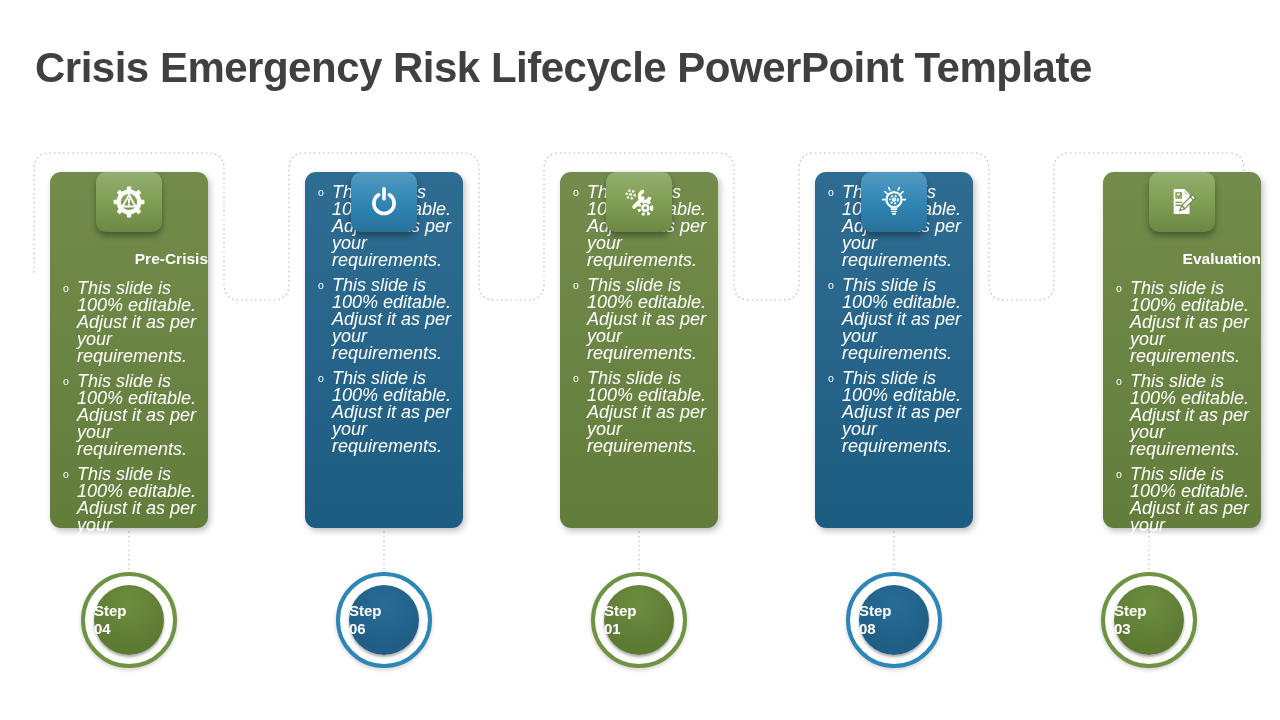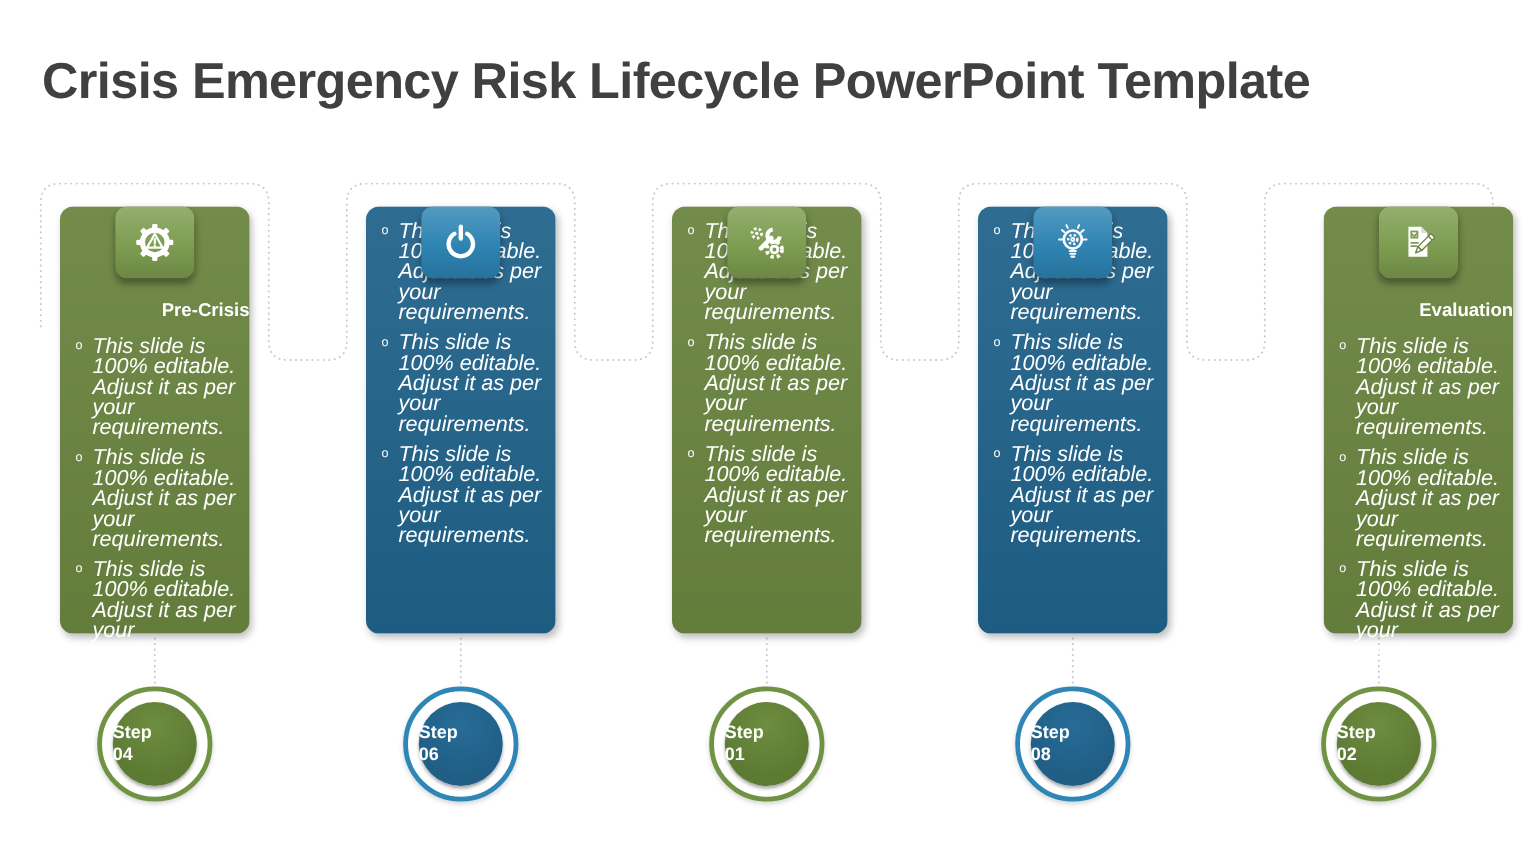--- a/index.html
+++ b/index.html
@@ -242,15 +242,15 @@
 </div>
 <div class="step-circle blue" style="left:846px">
   <div class="step-inner blue">
     <div>Step</div>
     <div>08</div>
   </div>
 </div>
 <div class="step-circle green" style="left:1101px">
   <div class="step-inner green">
     <div>Step</div>
-    <div>02</div>
+    <div>03</div>
   </div>
 </div>
 
 </body></html>

